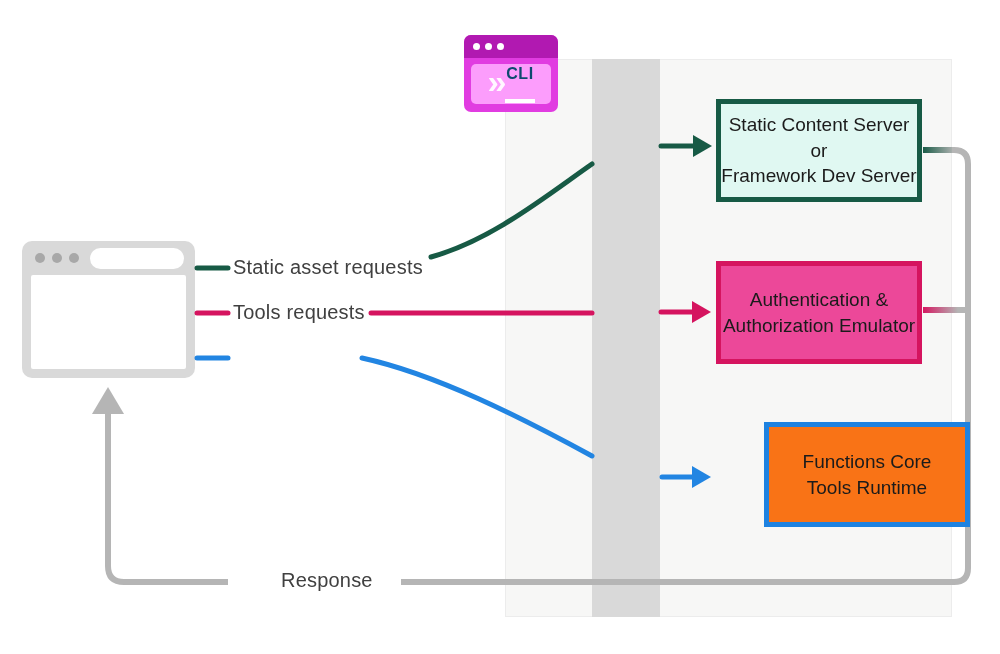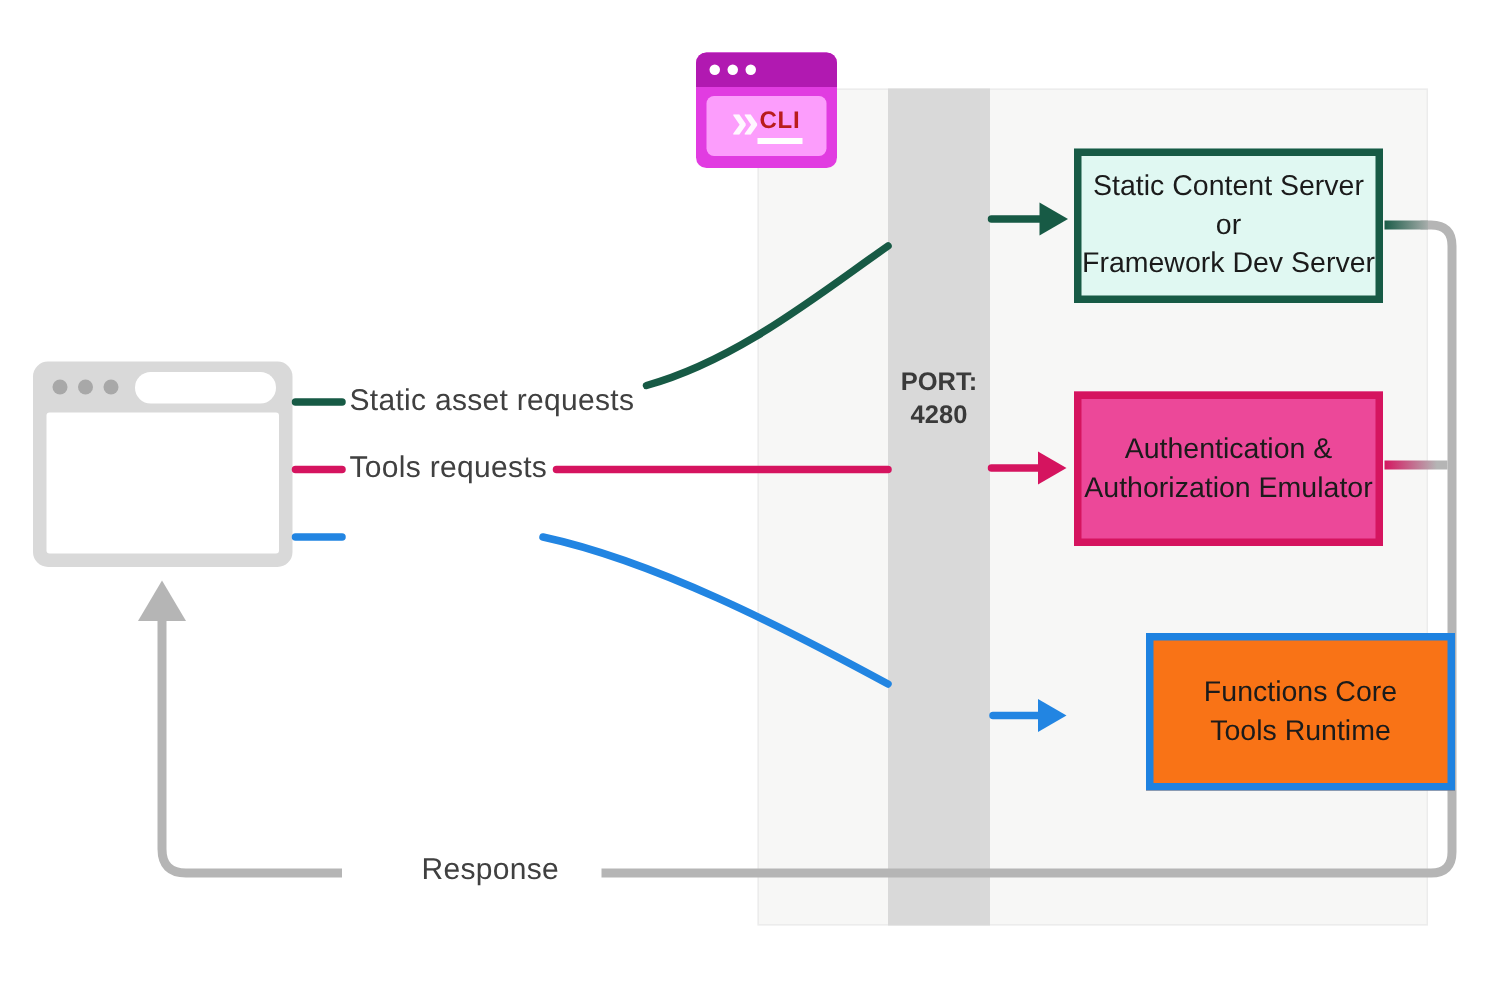--- a/index.html
+++ b/index.html
@@ -26,22 +26,22 @@
   
   .cli{position:absolute;left:464px;top:35px;width:94px;height:77px;
        background:#e13ce1;border-radius:7px;z-index:5;}
   .cli .titlebar{position:absolute;left:0;top:0;right:0;height:23px;background:#b119b1;
                  border-radius:7px 7px 0 0;display:flex;align-items:center;padding-left:9px;box-sizing:border-box;}
   .cli .dot{width:7px;height:7px;border-radius:50%;background:#ffffff;margin-right:5px;}
   .cli .inner{position:absolute;left:7px;right:7px;top:29px;bottom:8px;background:#fc9dfc;
               border-radius:5px;display:flex;align-items:center;justify-content:center;}
   .cli .chev{color:rgba(255,255,255,.92);font-size:34px;font-weight:bold;line-height:1;
              margin:-6px 1px 0 0;letter-spacing:-2px;}
-  .cli .cli-text{color:#b91c1c;font-weight:bold;font-size:16px;letter-spacing:.5px;
-                 border-bottom:4px solid #ffffff;padding:0 1px 2px 1px;}
+  .cli .cli-text{color:#0c4a6e;font-weight:bold;font-size:16px;letter-spacing:.5px;
+                 border-bottom:4px solid #ffffff;padding:0 1px 16px 1px;}
   
   .box{position:absolute;left:716px;width:206px;box-sizing:border-box;border-style:solid;border-width:5px;
        display:flex;align-items:center;justify-content:center;text-align:center;
        font-size:19px;line-height:1.35;white-space:pre-line;z-index:4;}
   .box.static{top:99px;height:103px;border-color:#175a45;background:#e0f8f2;}
   .box.auth{top:261px;height:103px;border-color:#d5145f;background:#ec4899;}
   .box.functions{top:422px;height:105px;border-color:#1e82e0;background:#f97316;margin-left:48px;}
   
   .flow-label{position:absolute;font-size:20px;letter-spacing:.2px;color:#404040;z-index:6;}
   .lbl-static{left:233px;top:256px;}
@@ -51,22 +51,20 @@
   
   svg.wires{position:absolute;left:0;top:0;width:1000px;height:654px;z-index:3;pointer-events:none;}
 </style>
 </head>
 <body>
 
 <div class="canvas">
 
   <div class="panel"></div>
   <div class="port-bar"></div>
-  <div class="port-label">PORT:
-4280</div>
 
   <svg class="wires" viewBox="0 0 1000 654">
     <defs>
       <linearGradient id="gradGreen" gradientUnits="userSpaceOnUse" x1="922" y1="0" x2="955" y2="0">
         <stop offset="0" stop-color="#175a45"></stop>
           <stop offset="1" stop-color="#b5b5b5"></stop>
       </linearGradient>
       <linearGradient id="gradPink" gradientUnits="userSpaceOnUse" x1="922" y1="0" x2="958" y2="0">
         <stop offset="0" stop-color="#d5145f"></stop>
           <stop offset="1" stop-color="#b5b5b5"></stop>

